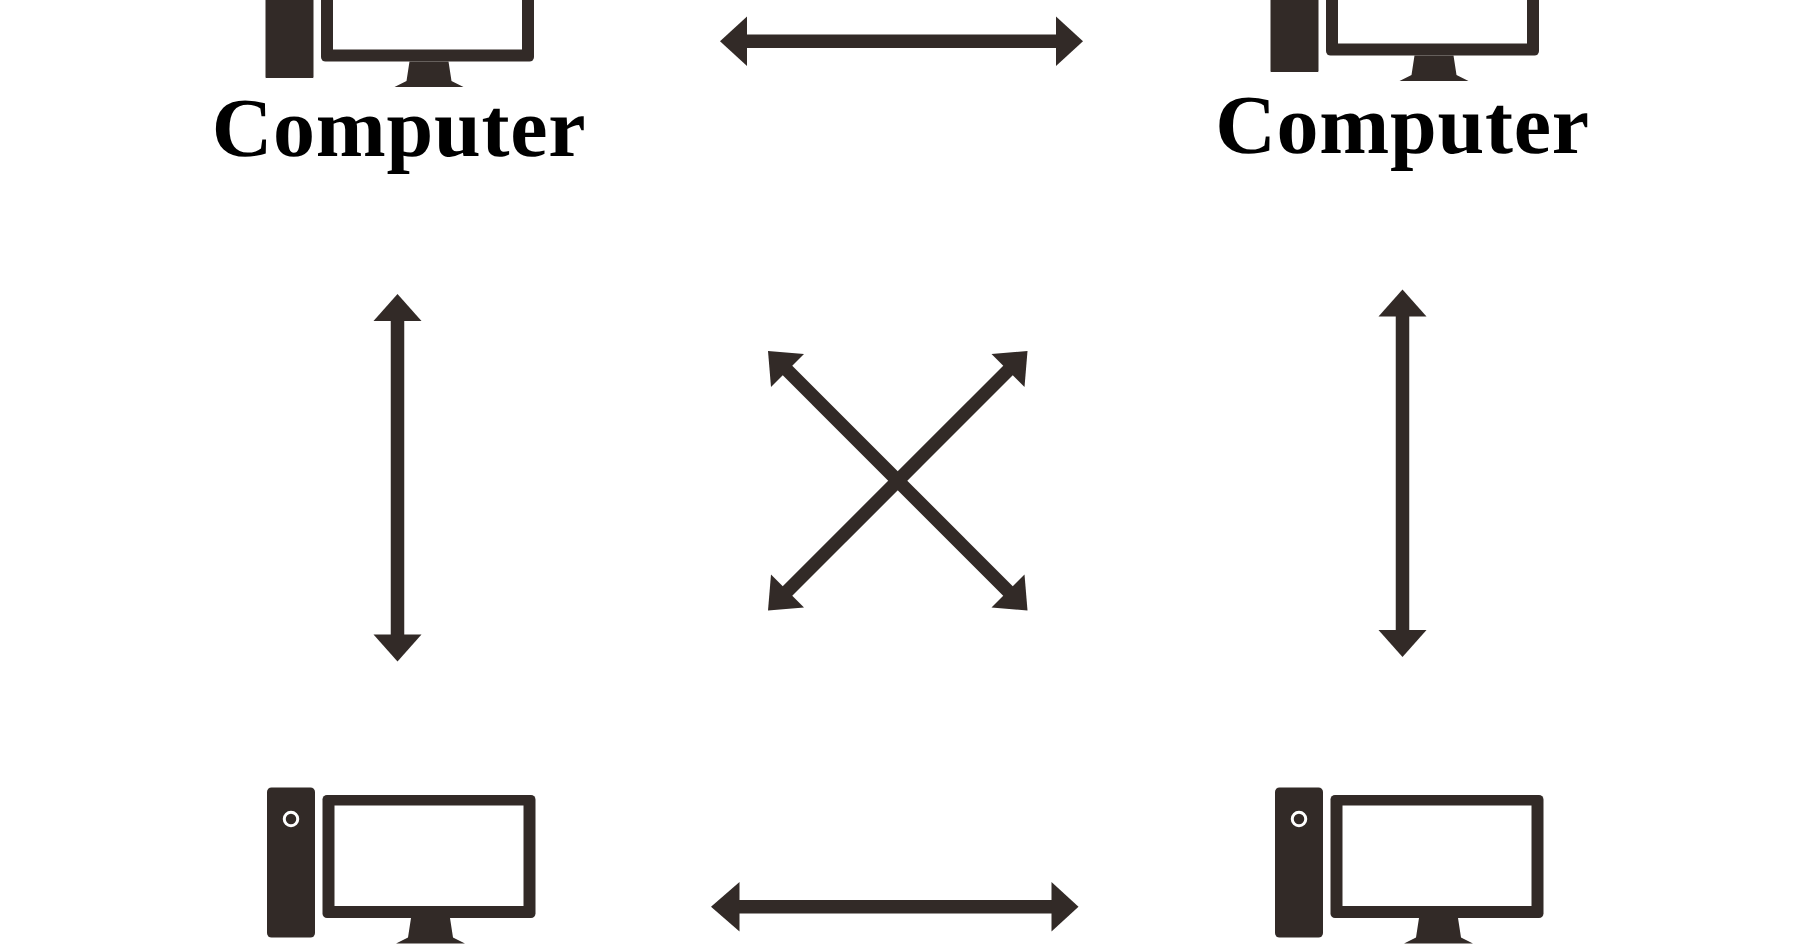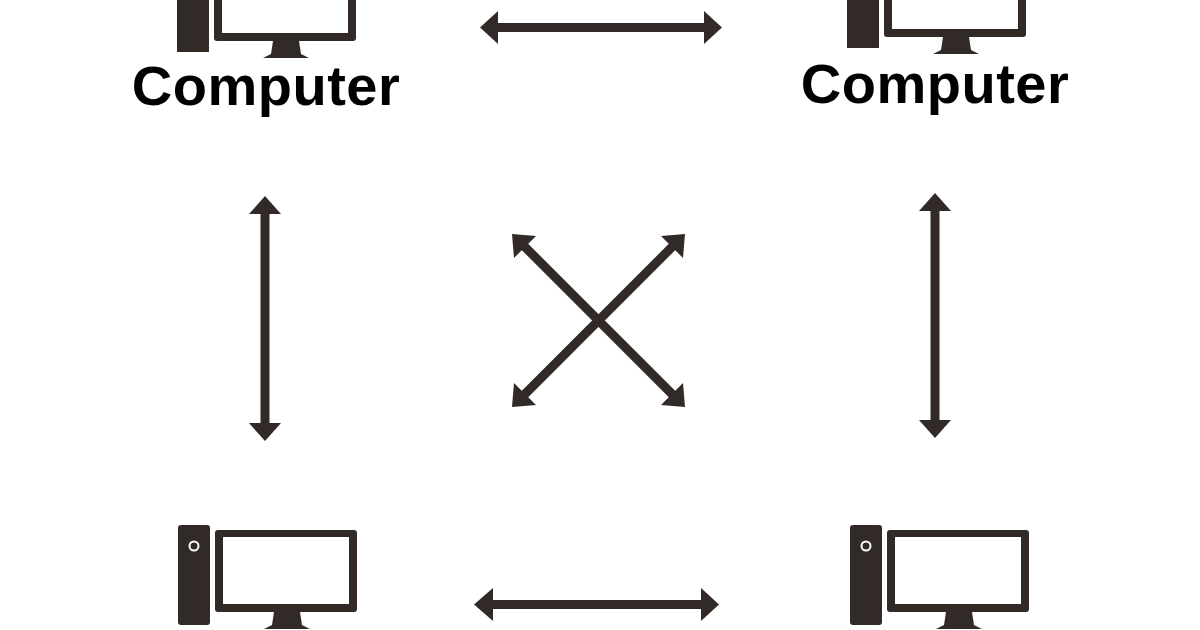--- a/index.html
+++ b/index.html
@@ -1,21 +1,21 @@
 <!DOCTYPE html>
 <html><head>
 <meta charset="utf-8">
 <style>
   html, body { margin: 0; padding: 0; }
   body {
     width: 1200px; height: 630px; overflow: hidden; background: #ffffff;
     position: relative;
     font-family: "Liberation Sans", "DejaVu Sans", sans-serif;
   }
-  .canvas { position: absolute; left: 0; top: 0; width: 1200px; height: 630px; }
+  .canvas { position: absolute; left: 0; top: 0; width: 1200px; height: 630px; font-family: Liberation Serif, serif; }
   .label {
     position: absolute; font-weight: bold; font-size: 56px; color: #000;
     letter-spacing: 0.5px; line-height: 1; white-space: nowrap;
     transform: translateX(-50%);
   }
   svg { position: absolute; left: 0; top: 0; }
 </style>
 </head>
 <body>
 

